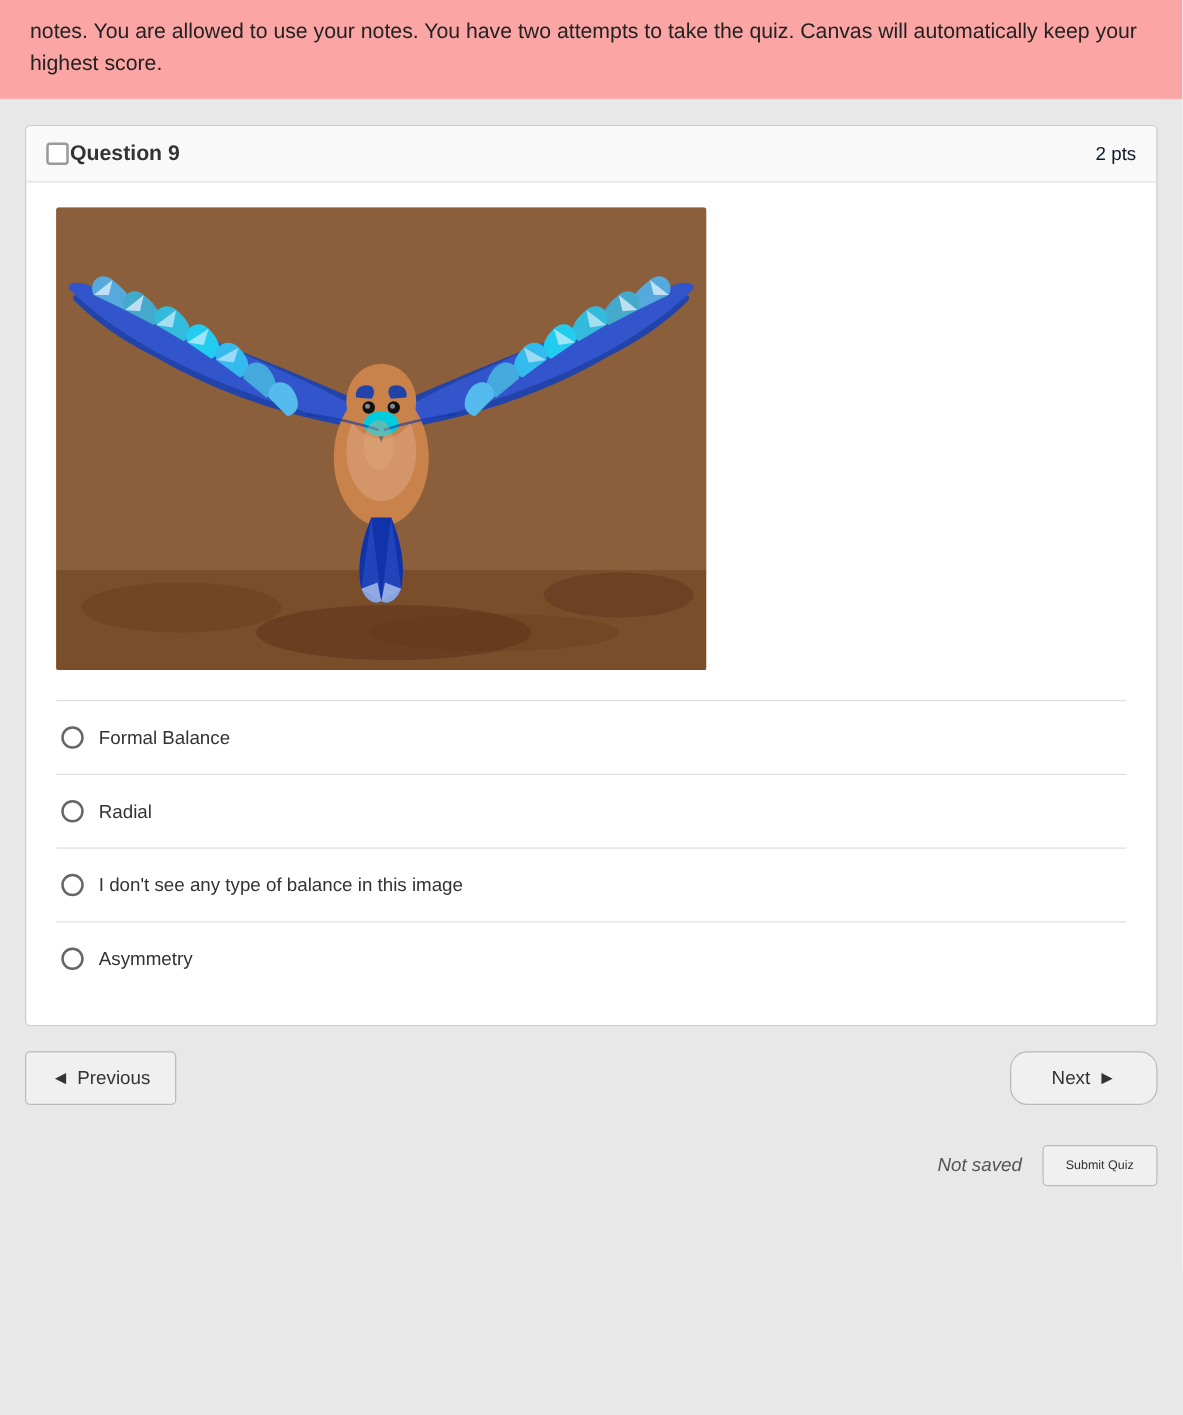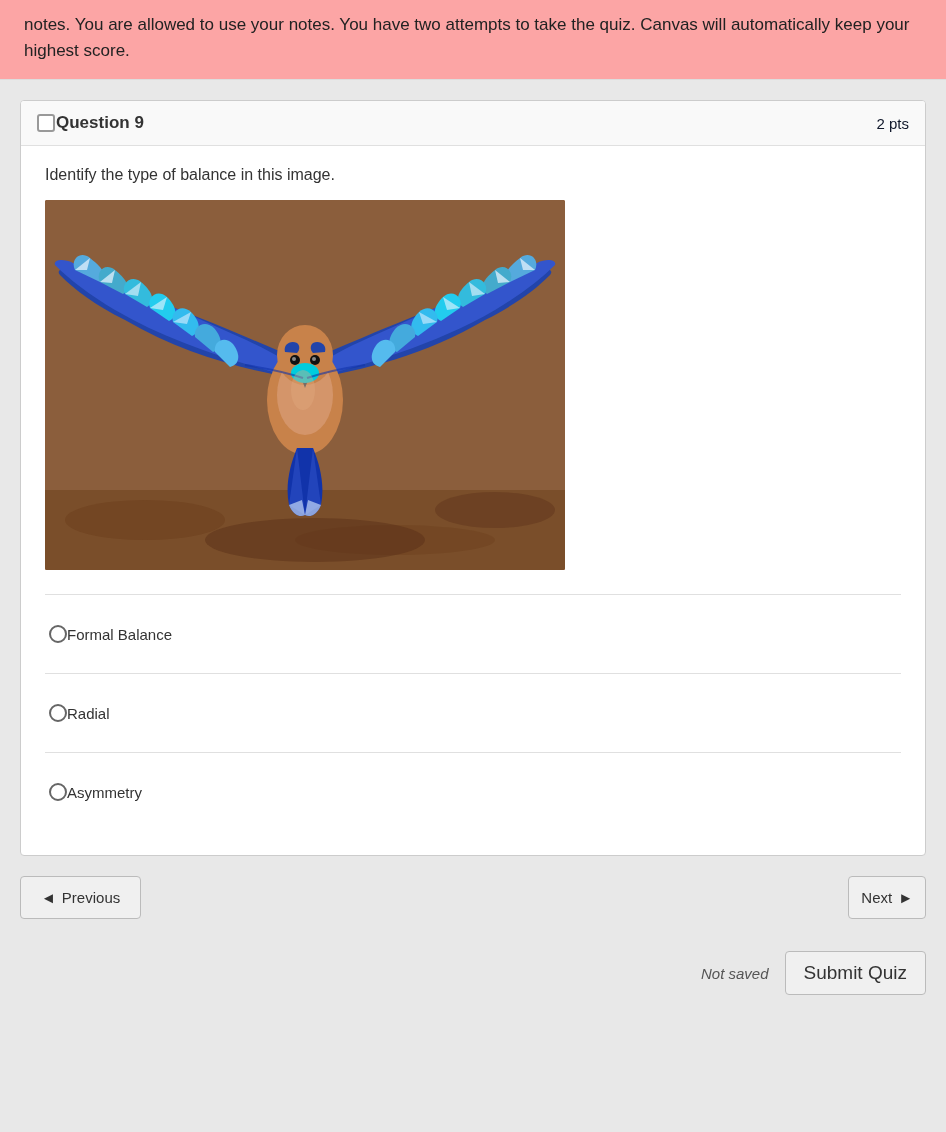--- a/index.html
+++ b/index.html
@@ -83,23 +83,24 @@
       height: 100%;
     }
     .options-list {
       list-style: none;
       padding: 0;
       margin: 0;
     }
     .option-item {
       display: flex;
       align-items: center;
-      padding: 30px 4px;
+      padding: 20px 4px;
       border-top: 1px solid #e0e0e0;
       cursor: pointer;
+      gap: 12px;
     }
     .option-item:first-child {
       border-top: 1px solid #e0e0e0;
     }
     .radio-outer {
       width: 18px;
       height: 18px;
       border: 2px solid #666;
       border-radius: 50%;
       background: #fff;
@@ -133,22 +134,22 @@
       font-size: 15px;
       color: #333;
       cursor: pointer;
       display: flex;
       align-items: center;
       gap: 6px;
     }
     .btn-next {
       background: #f0f0f0;
       border: 1px solid #bbb;
-      border-radius: 4px;
-      padding: 12px 12px;
+      border-radius: 14px;
+      padding: 12px 32px;
       font-size: 15px;
       color: #333;
       cursor: pointer;
       display: flex;
       align-items: center;
       gap: 6px;
     }
     .bottom-bar {
       display: flex;
       justify-content: flex-end;
@@ -160,21 +161,21 @@
     .not-saved-text {
       font-size: 15px;
       color: #555;
       font-style: italic;
     }
     .btn-submit {
       background: #f0f0f0;
       border: 1px solid #bbb;
       border-radius: 4px;
       padding: 10px 18px;
-      font-size: 19px;
+      font-size: 10px;
       color: #333;
       cursor: pointer;
     }
   </style>
 </head>
 <body>
 
 <div class="top-text">
   <span>notes. You are allowed to use your notes. You have two attempts to take the quiz. Canvas will automatically keep your highest score.</span>
 </div>
@@ -182,21 +183,20 @@
 <div class="main-area">
   <div class="question-card">
     <div class="question-header">
       <div class="question-title-row">
         <span class="question-checkbox"></span>
         <span class="question-title">Question 9</span>
       </div>
       <span class="question-pts">2 pts</span>
     </div>
     <div class="question-body">
-      <p class="question-prompt">Identify the type of balance in this image.</p>
 
       <div class="bird-image-container">
         <svg viewBox="0 0 520 370" xmlns="http://www.w3.org/2000/svg">
 
           <rect width="520" height="370" fill="#8B5E3C"></rect>
 
           <rect width="520" height="80" y="290" fill="#7a4e2a"></rect>
 
           <ellipse cx="100" cy="320" rx="80" ry="20" fill="#6b3e1c" opacity="0.5"></ellipse>
           <ellipse cx="350" cy="340" rx="100" ry="15" fill="#6b3e1c" opacity="0.4"></ellipse>
@@ -280,20 +280,26 @@
         <li class="option-item">
           <span class="radio-outer">
             <span class="radio-inner"></span>
           </span>
           <span class="option-label">Radial</span>
         </li>
         <li class="option-item">
           <span class="radio-outer">
             <span class="radio-inner"></span>
           </span>
+          <span class="option-label">I don't see any type of balance in this image</span>
+        </li>
+        <li class="option-item">
+          <span class="radio-outer">
+            <span class="radio-inner"></span>
+          </span>
           <span class="option-label">Asymmetry</span>
         </li>
       </ul>
     </div>
   </div>
 </div>
 
 <div class="nav-area">
   <button class="btn-previous">
     <span>◄</span>

